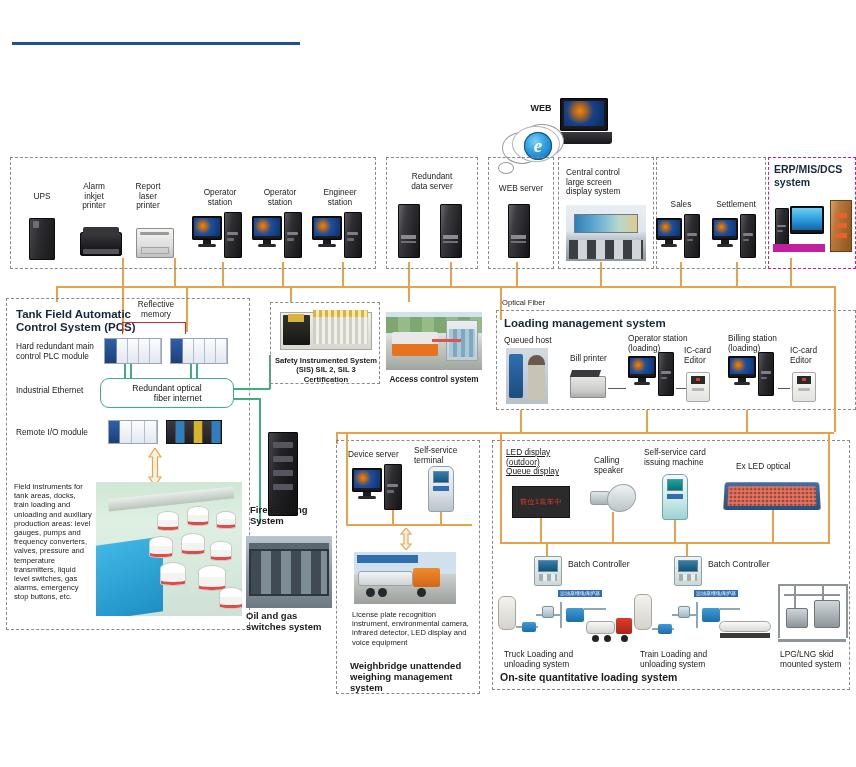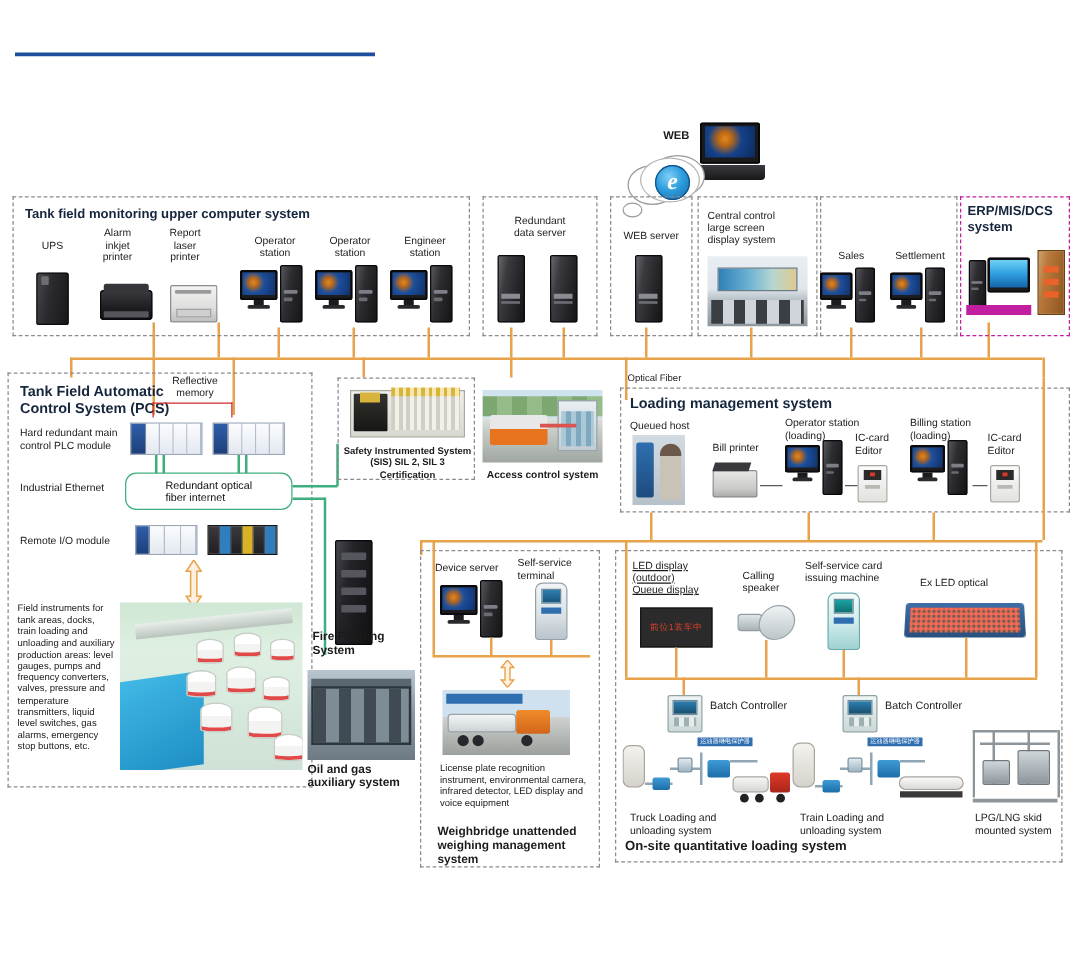--- a/index.html
+++ b/index.html
@@ -107,21 +107,21 @@
   
   .iorack { background:linear-gradient(180deg,#3a3a3e 0%,#202024 100%); border:1px solid #121214; display:flex; }
   .iorack .sl { flex:1; border-right:1px solid #4e4e55; }
   .iorack .sl.y { background:#d9b226; }
   .iorack .sl.b { background:#2f7fc0; }
 
   
   .fiberbox {
     border:1.5px solid #3fae7f; border-radius:9px; background:#ffffff;
     display:flex; align-items:center; justify-content:center;
-    font-size:8.6px; line-height:10px; text-align:left; color:#111;
+    font-size:8.6px; line-height:10px; text-align:right; color:#111;
   }
 
   
   .redbracket { border:1.5px solid #cf2b2b; border-bottom:none; }
 
   
   .cabinet { background:linear-gradient(100deg,#4a4a50 0%,#232328 35%,#101012 100%); border-radius:2px; box-shadow:inset 0 0 0 1px #08080a; }
   .cabinet .pn { position:absolute; left:16%; width:68%; height:6px; background:#56565e; border-radius:1px; }
 
   
@@ -300,21 +300,20 @@
 
   <div class="abs vbus" style="left:56px; top:286px; height:16px;"></div>
   <div class="abs vbus" style="left:122px; top:286px; height:46px;"></div>
   <div class="abs vbus" style="left:186px; top:286px; height:46px;"></div>
   <div class="abs vbus" style="left:290px; top:286px; height:16px;"></div>
   <div class="abs vbus" style="left:408px; top:286px; height:16px;"></div>
   <div class="abs vbus thin" style="left:500px; top:286px; height:34px;"></div>
   <div class="abs vbus" style="left:834px; top:286px; height:16px;"></div>
 
   <div class="abs gbox" style="left:10px; top:157px; width:366px; height:112px;"></div>
-  <div class="abs gbox-title" style="left:20px; top:165px; width:340px;">Tank field monitoring upper computer system</div>
 
   <div class="abs lbl" style="left:20px; top:192px; width:44px;">UPS</div>
   <div class="abs dev ups" style="left:29px; top:218px; width:26px; height:42px;"></div>
 
   <div class="abs lbl" style="left:72px; top:182px; width:44px; white-space:pre-line;">Alarm
 inkjet
 printer</div>
   <div class="abs dev inkjet" style="left:80px; top:232px; width:42px; height:24px;"></div>
 
   <div class="abs lbl" style="left:126px; top:182px; width:44px; white-space:pre-line;">Report
@@ -515,21 +514,21 @@
       <div class="pn" style="top:52px;"></div>
   </div>
   <div class="abs lbl bold left" style="left:250px; top:504px; width:84px; white-space:pre-line;">Fire Fighting
 System</div>
 
   <div class="abs photo ogrecovery" style="left:246px; top:536px; width:86px; height:72px;">
     <div class="top"></div>
       <div class="frame"></div>
   </div>
   <div class="abs lbl bold left" style="left:246px; top:610px; width:92px; white-space:pre-line;">Oil and gas
-auxiliary system</div>
+switches system</div>
 
   <div class="abs lbl left" style="left:502px; top:298px; width:80px; font-size:7.6px;">Optical Fiber</div>
 
   <div class="abs gbox" style="left:496px; top:310px; width:360px; height:100px;"></div>
   <div class="abs gbox-title big" style="left:504px; top:317px; width:260px;">Loading management system</div>
 
   <div class="abs lbl left" style="left:504px; top:336px; width:70px;">Queued host</div>
   <div class="abs photo kiosk" style="left:506px; top:348px; width:42px; height:56px;">
     <div class="machine"></div>
       <div class="person"></div>

